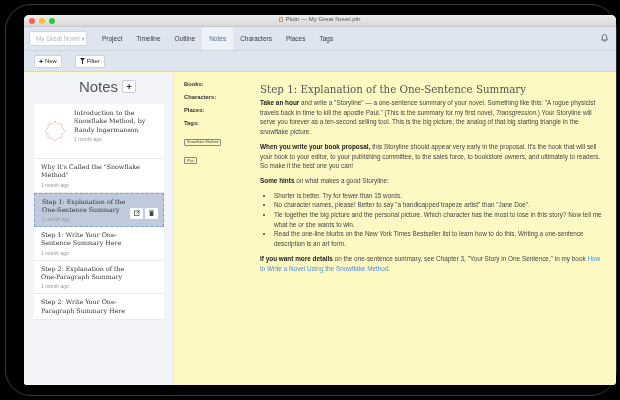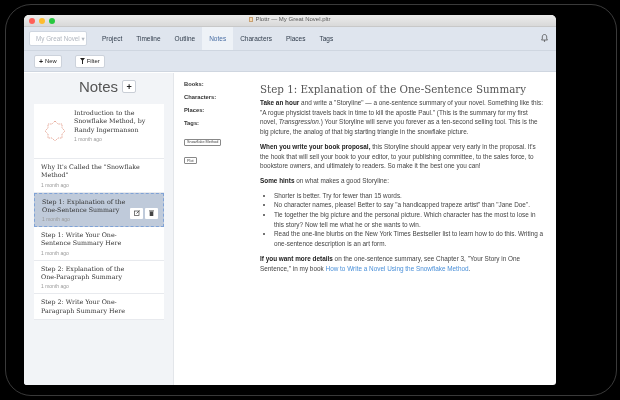--- a/index.html
+++ b/index.html
@@ -3,22 +3,22 @@
   <meta charset="utf-8">
   <style>
     * { box-sizing: border-box; margin: 0; padding: 0; }
     html, body { width: 620px; height: 400px; background: #000; overflow: hidden; }
     body { font-family: "Liberation Sans", sans-serif; position: relative; }
     .shadow-outline {
       position: absolute; left: 5px; top: 4px; width: 612px; height: 392px;
       border: 1.5px solid #3a3a3a; border-radius: 26px;
     }
     .window {
-      position: absolute; left: 24px; top: 15px; width: 532px; height: 370px;
-      background: #ffffff; border-radius: 5px 5px 3px 3px; overflow: hidden;
+      position: absolute; left: 24px; top: 15px; width: 592px; height: 370px;
+      background: #fef9c3; border-radius: 5px 5px 3px 3px; overflow: hidden;
       box-shadow: 0 2px 8px rgba(0,0,0,.6);
     }
     .titlebar {
       height: 12px; background: linear-gradient(#ececec,#d9d9d9);
       position: relative; border-bottom: 1px solid #c8c8c8;
     }
     .lights { position: absolute; left: 5px; top: 3px; display: flex; gap: 4px; }
     .light { width: 6px; height: 6px; border-radius: 50%; }
     .title {
       position: absolute; left: 0; right: 0; top: 1px; text-align: center;

